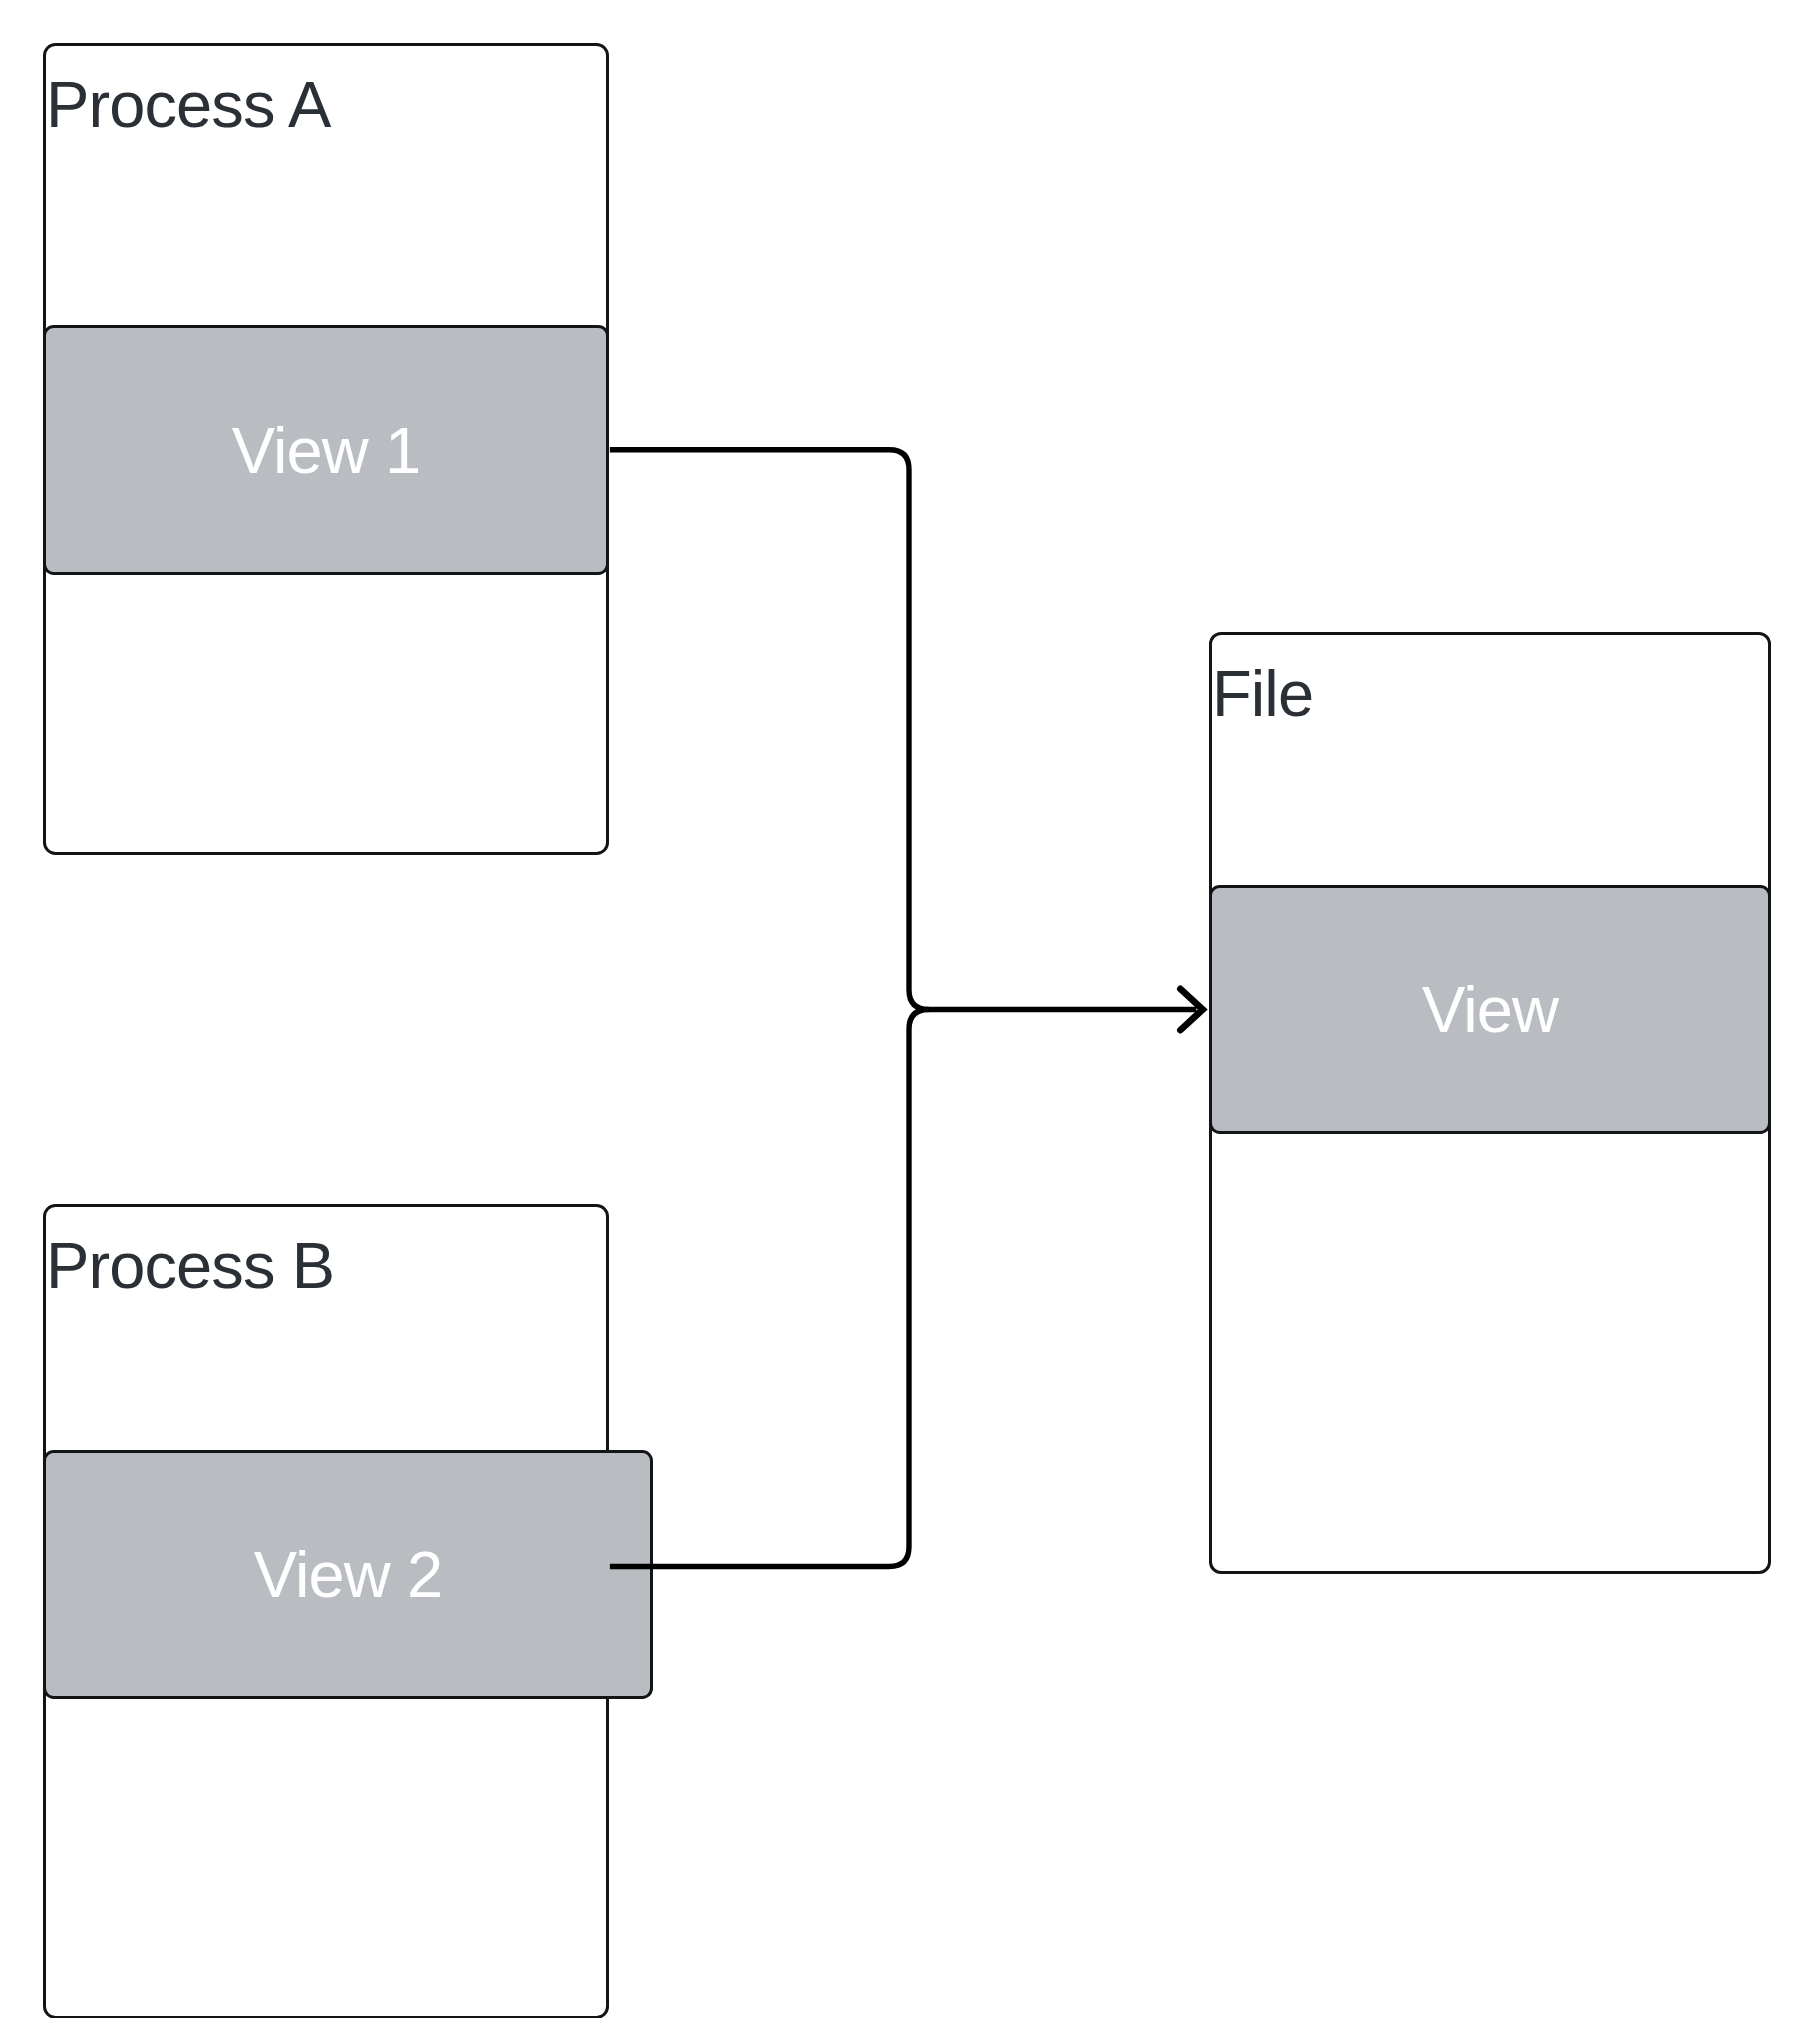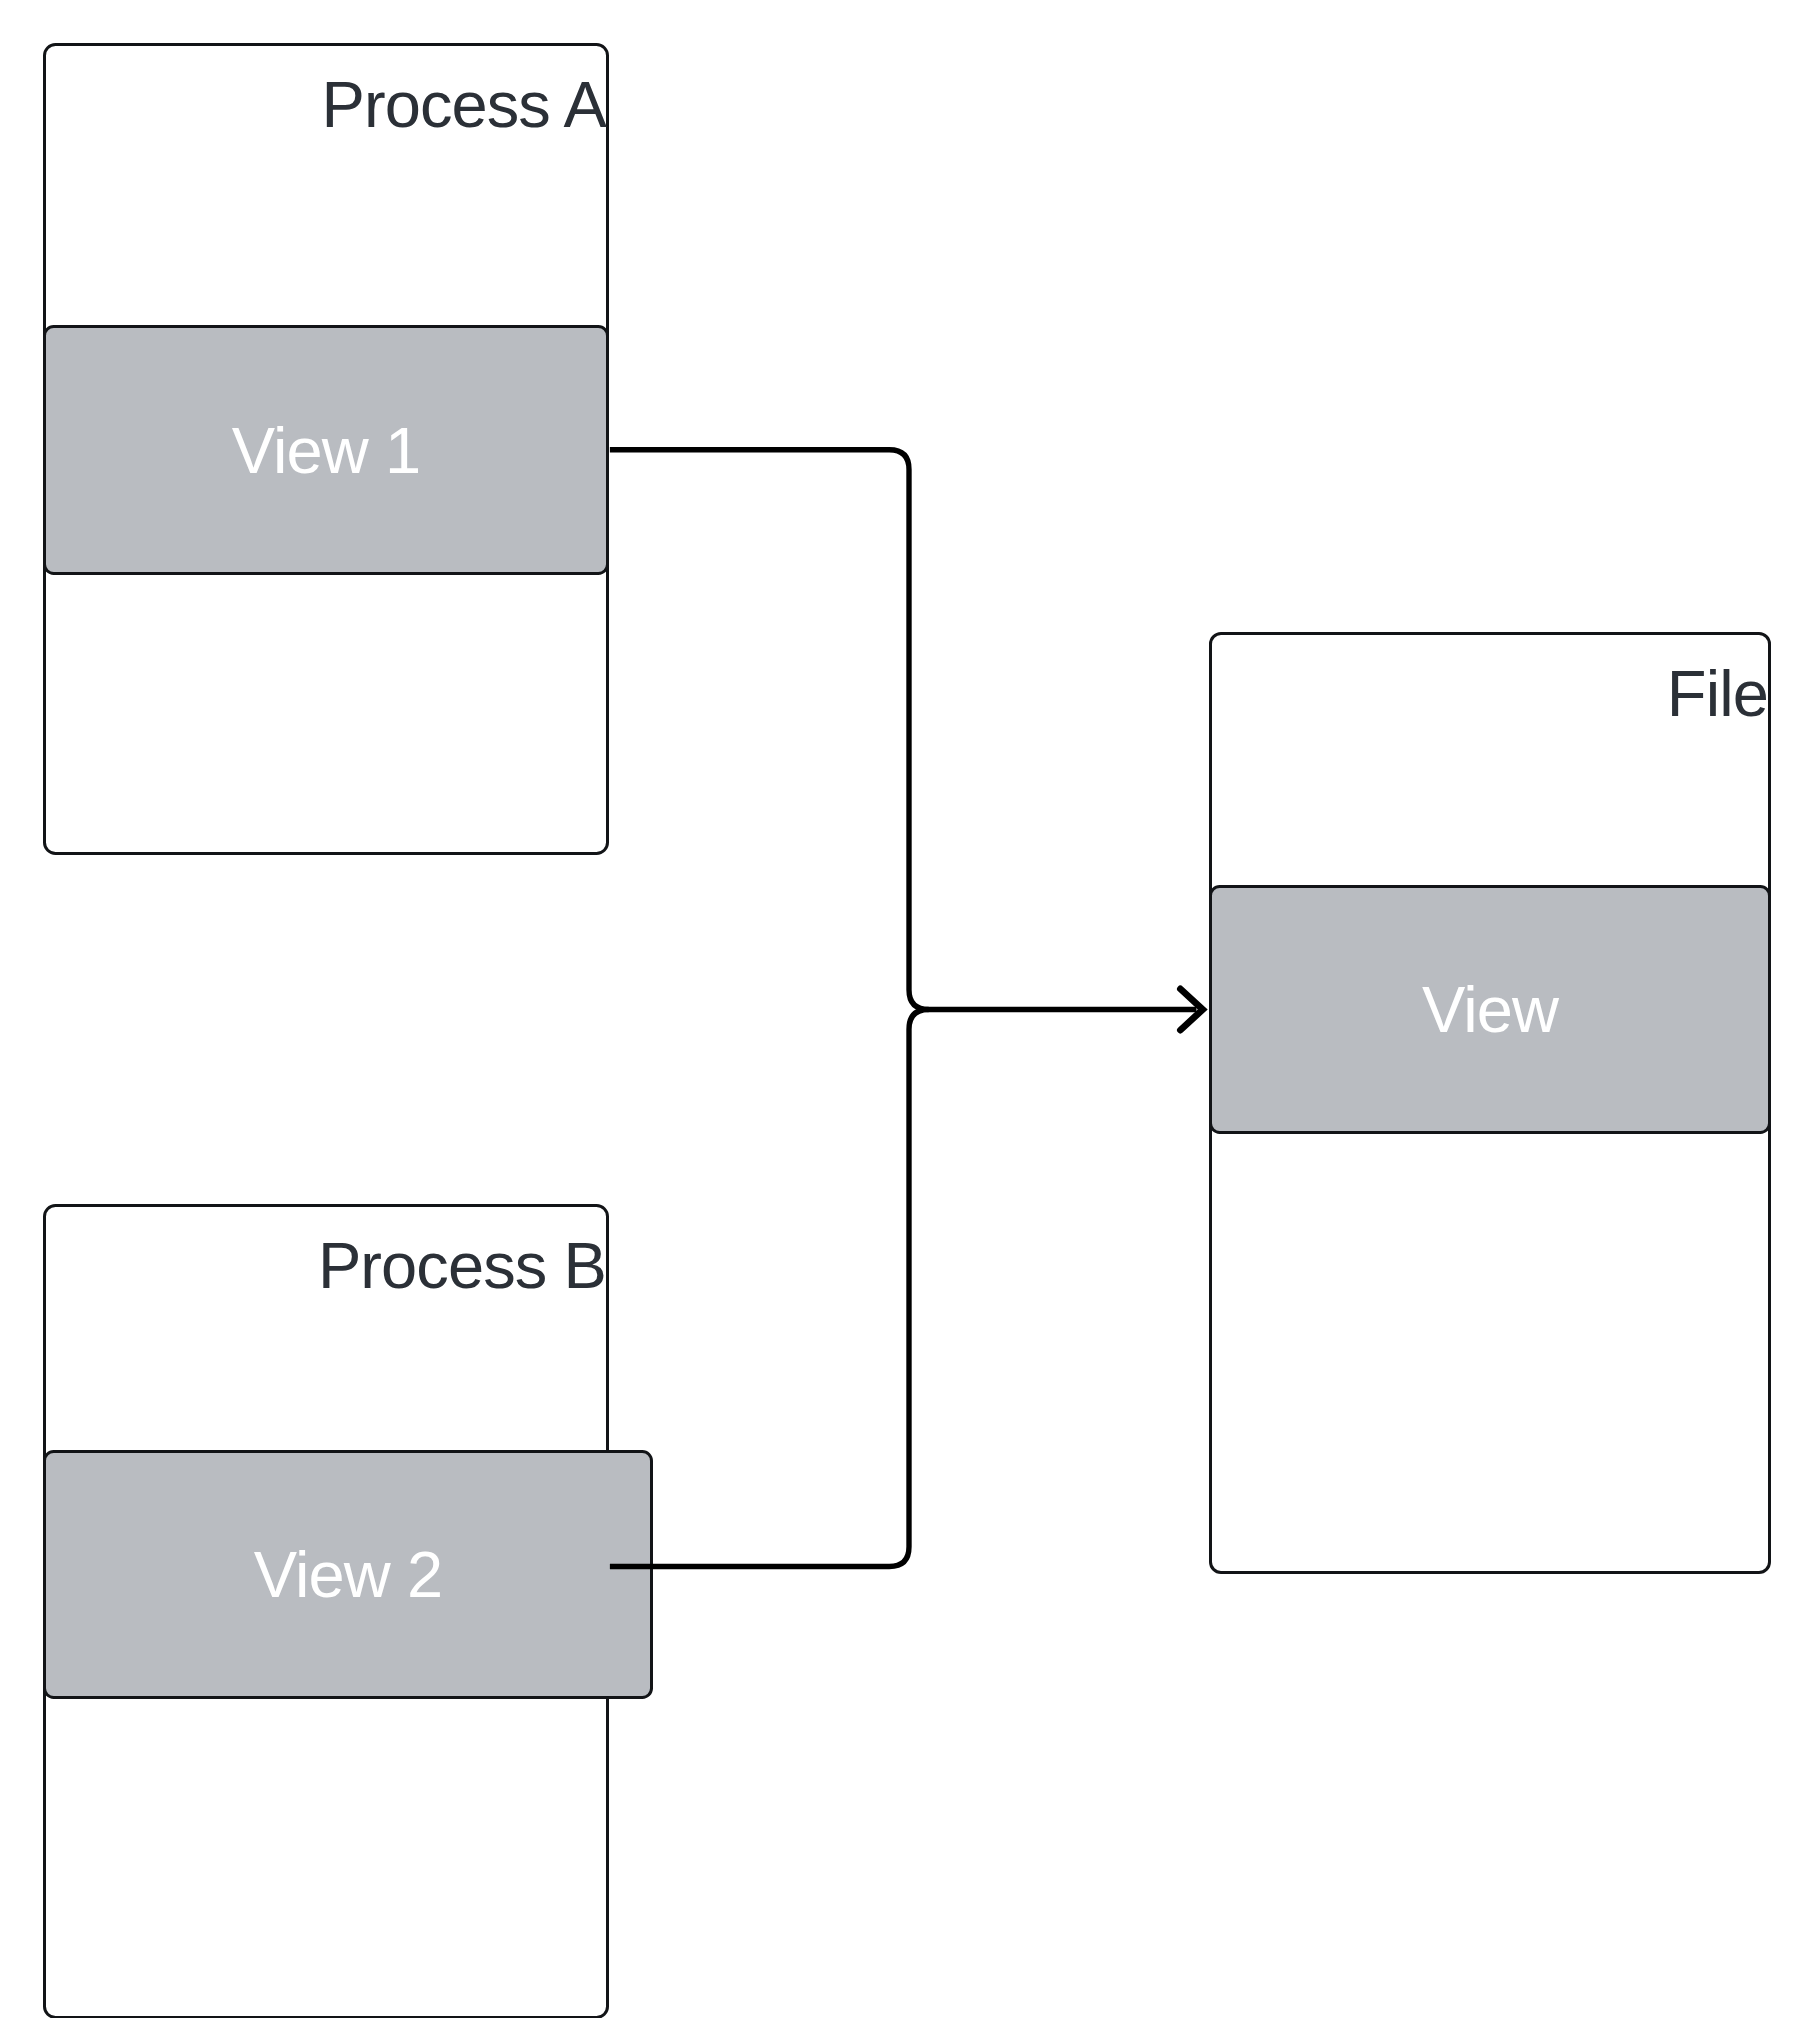--- a/index.html
+++ b/index.html
@@ -12,21 +12,21 @@
   }
   .node{
     position:absolute;
     background:var(--box-fill,#ffffff);
     border:3.6px solid var(--box-border,#121417);
     border-radius:12.5px;
     box-sizing:border-box;
   }
   .node-title{
     position:absolute;left:0;right:0;top:23px;
-    text-align:right;
+    text-align:left;
     font-size:65px;line-height:1.1;
     color:var(--title-text,#2b3037);
     letter-spacing:-0.9px;
   }
   .band{
     position:absolute;
     background:var(--band-fill,#b9bcc1);
     border:3.6px solid var(--band-border,#121417);
     border-radius:10.7px;
     box-sizing:border-box;

